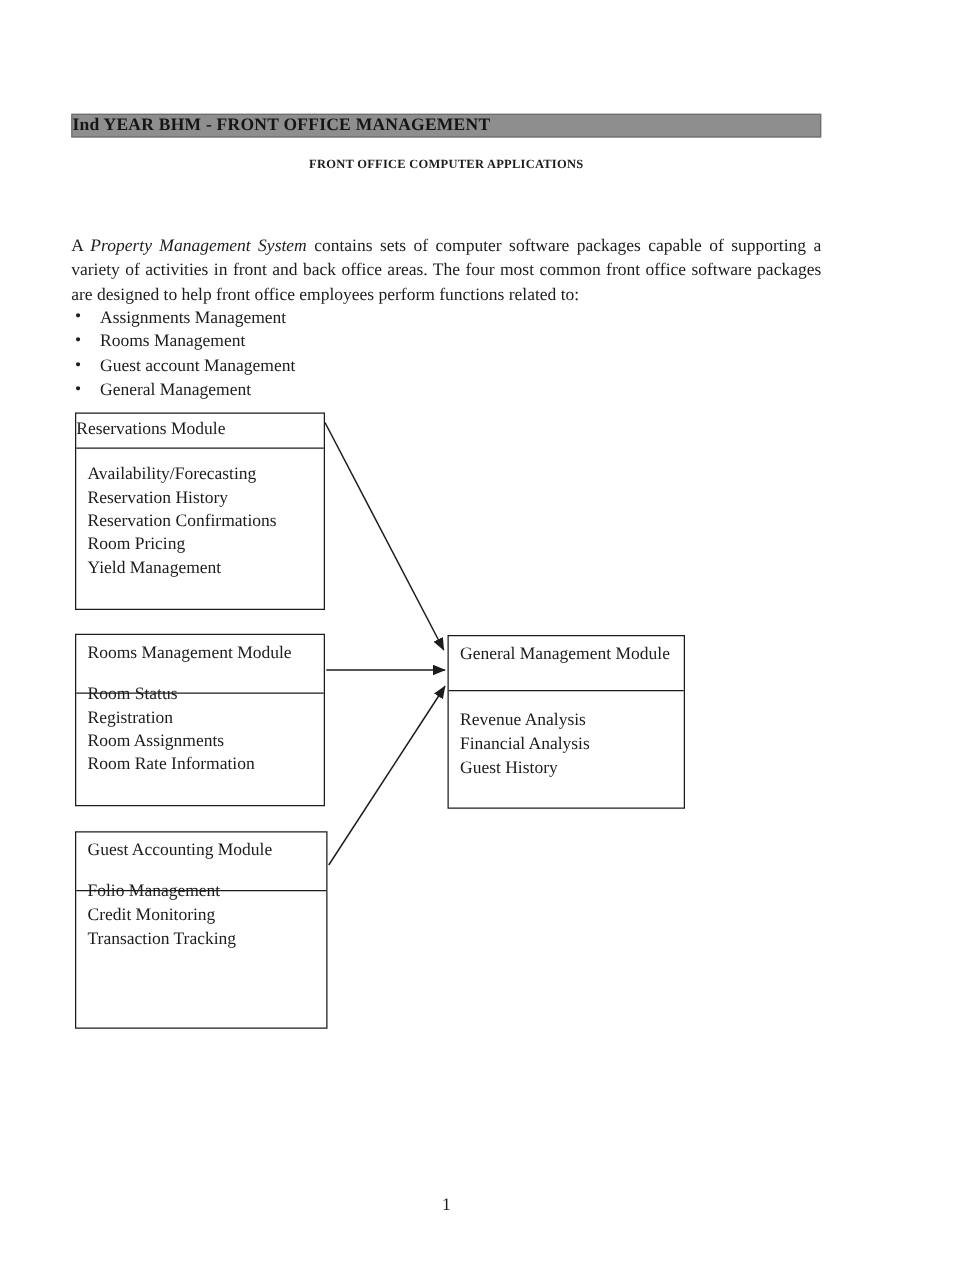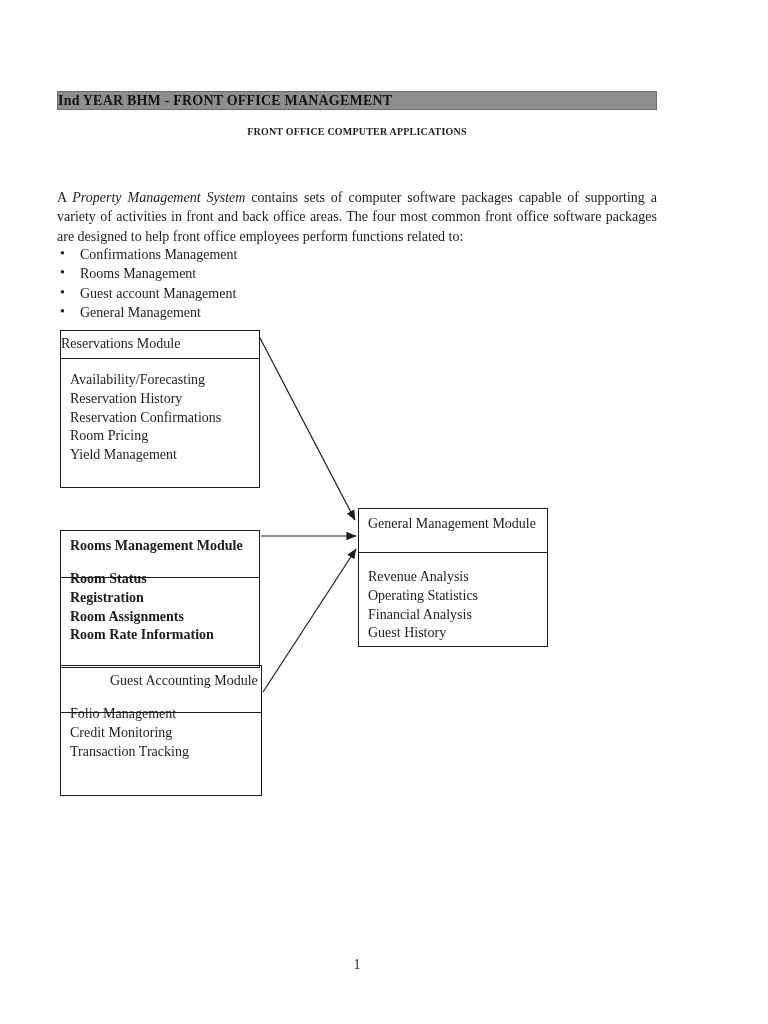--- a/index.html
+++ b/index.html
@@ -91,31 +91,31 @@
   .box-items { line-height: 18.8px; }
   
   .box-res { left: 60px; top: 330px; width: 200px; height: 158px; }
   .box-res .box-header {
     height: 27px;
     line-height: 26px;
     border-bottom: 1px solid #1c1c1c;
   }
   .box-res .box-items { position: absolute; top: 40px; left: 9px; right: 4px; }
   
-  .box-rooms { left: 60px; top: 530px; width: 200px; height: 138px; font-weight: bold; }
+  .box-rooms { left: 60px; top: 507px; width: 200px; height: 138px; }
   .box-rooms .box-header { padding: 7px 0 0 9px; }
   .box-rooms .box-items { position: absolute; top: 39px; left: 9px; right: 4px; }
   .box-rooms .divider, .box-guest .divider {
     position: absolute;
     left: 0; right: 0;
     top: 46px;
     border-top: 1px solid #1c1c1c;
   }
   
-  .box-guest { left: 60px; top: 665px; width: 202px; height: 131px; padding-left: 40px; }
+  .box-guest { left: 60px; top: 665px; width: 202px; height: 158px; }
   .box-guest .box-header { padding: 7px 0 0 9px; }
   .box-guest .box-items { position: absolute; top: 39px; left: 9px; right: 4px; }
   
   .box-general { left: 358px; top: 508px; width: 190px; height: 139px; }
   .box-general .box-header {
     box-sizing: border-box;
     height: 44px;
     padding: 6px 9px 0 9px;
     line-height: 17.6px;
     text-align: justify;
@@ -138,21 +138,21 @@
 
   <div class="banner">
     <span>Ind YEAR BHM - FRONT OFFICE MANAGEMENT</span>
   </div>
 
   <div class="doc-title">FRONT OFFICE COMPUTER APPLICATIONS</div>
 
   <p class="intro"><span>A </span><em>Property Management System</em><span> contains sets of computer software packages capable of supporting a variety of activities in front and back office areas. The four most common front office software packages are designed to help front office employees perform functions related to:</span></p>
 
   <ul class="bullets">
-    <li><span class="dot">•</span><span>Confirmations Management</span></li>
+    <li><span class="dot">•</span><span>Assignments Management</span></li>
     <li><span class="dot">•</span><span>Rooms Management</span></li>
     <li><span class="dot">•</span><span>Guest account Management</span></li>
     <li><span class="dot">•</span><span>General Management</span></li>
   </ul>
 
   <svg class="arrows" width="768" height="1024" viewBox="0 0 768 1024">
     <defs>
       <marker id="arrowhead" markerWidth="9" markerHeight="8" refX="8" refY="3.5" orient="auto">
         <path d="M0,0 L8.5,3.5 L0,7 Z" fill="#1c1c1c"></path>
       </marker>
@@ -191,21 +191,20 @@
       <div>Credit Monitoring</div>
       <div>Transaction Tracking</div>
     </div>
     <div class="divider"></div>
   </div>
 
   <div class="box box-general">
     <div class="box-header">General Management Module</div>
     <div class="box-items">
       <div>Revenue Analysis</div>
-      <div>Operating Statistics</div>
       <div>Financial Analysis</div>
       <div>Guest History</div>
     </div>
   </div>
 
   <div class="page-number">1</div>
 
 </div>
 
 </body></html>

